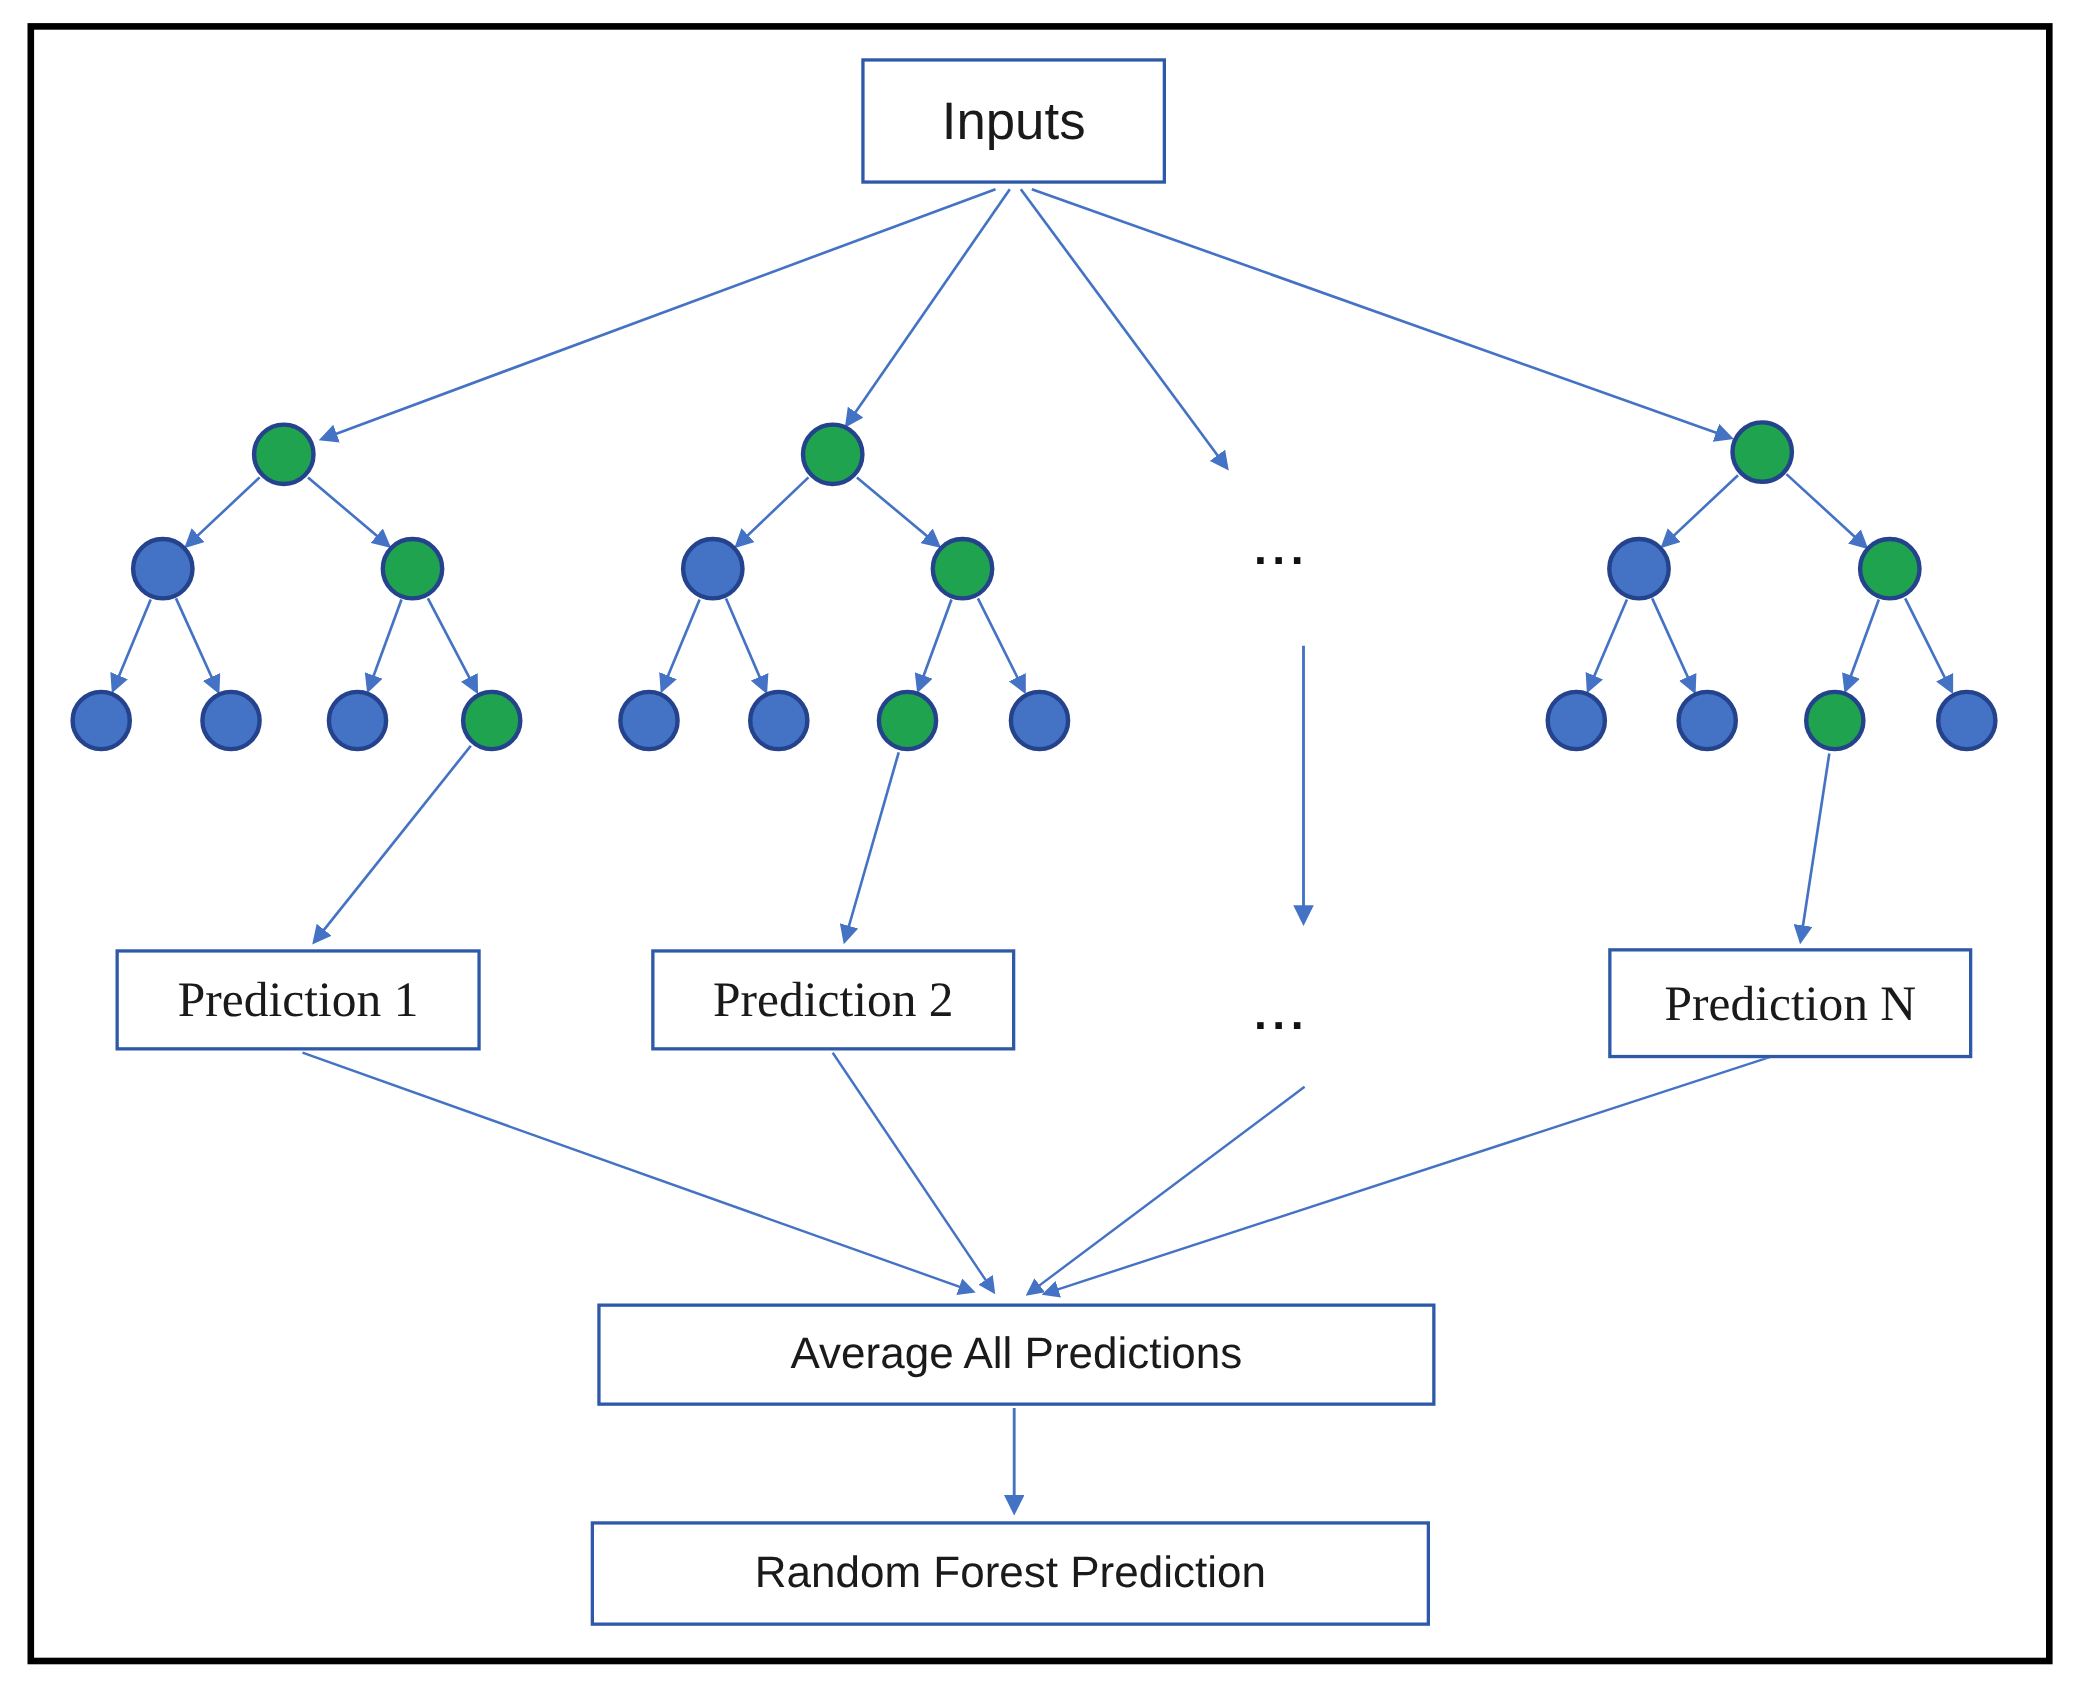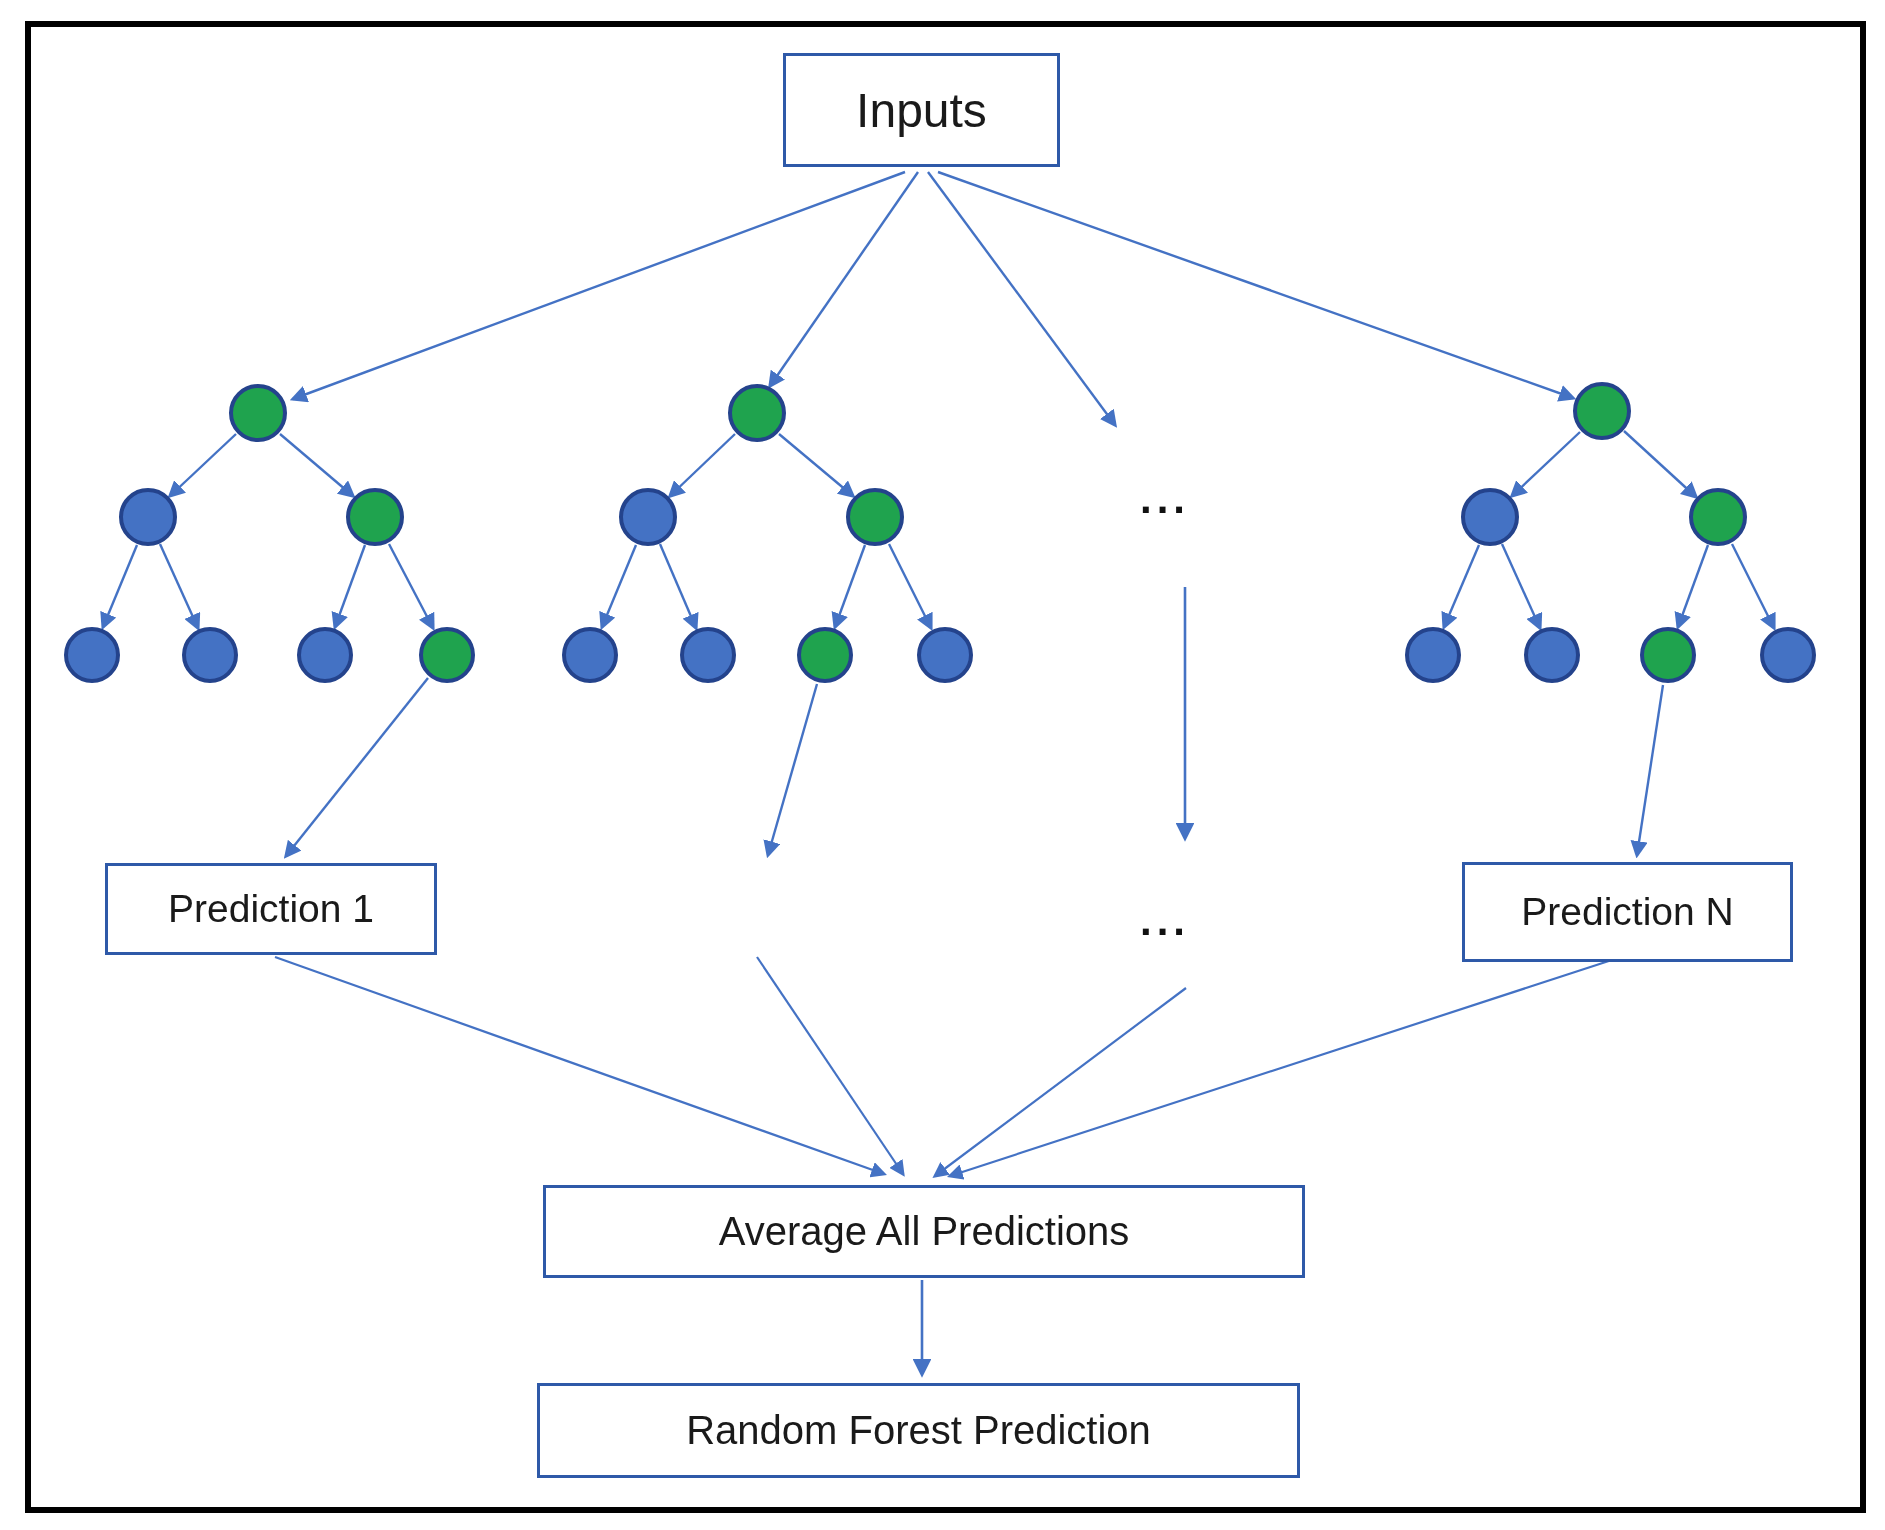--- a/index.html
+++ b/index.html
@@ -25,21 +25,21 @@
     background: #ffffff;
     border: 3px solid #2e59a8;
     display: flex;
     align-items: center;
     justify-content: center;
     color: #1a1a1a;
     text-align: center;
     box-sizing: border-box;
   }
   .box.title { font-size: 48px; }
-  .box.pred  { font-size: 39px; }
+  .box.pred  { font-size: 45px; font-family: Liberation Serif, serif; }
   .box.wide  { font-size: 40px; }
   .ellipsis {
     position: absolute;
     color: #111111;
     font-size: 42px;
     font-weight: 700;
     letter-spacing: 5px;
     line-height: 1;
   }
 </style>
@@ -136,20 +136,21 @@
       <circle cx="1552" cy="655" r="26" fill="#4472c4"></circle>
       <circle cx="1668" cy="655" r="26" fill="#1fa34e"></circle>
       <circle cx="1788" cy="655" r="26" fill="#4472c4"></circle>
     </g>
   </svg>
 
   <div class="box title" style="left:783px; top:53px; width:277px; height:114px;">Inputs</div>
 
   <div class="box pred" style="left:105px; top:863px; width:332px; height:92px;">Prediction 1</div>
 
+  <div class="box pred" style="left:592px; top:863px; width:331px; height:92px;">Prediction 2</div>
 
   <div class="box pred" style="left:1462px; top:862px; width:331px; height:100px;">Prediction N</div>
 
   <div class="box wide" style="left:543px; top:1185px; width:762px; height:93px;">Average All Predictions</div>
 
   <div class="box wide" style="left:537px; top:1383px; width:763px; height:95px;">Random Forest Prediction</div>
 
   <div class="ellipsis" style="left:1140px; top:478px;">...</div>
 
   <div class="ellipsis" style="left:1140px; top:900px;">...</div>

